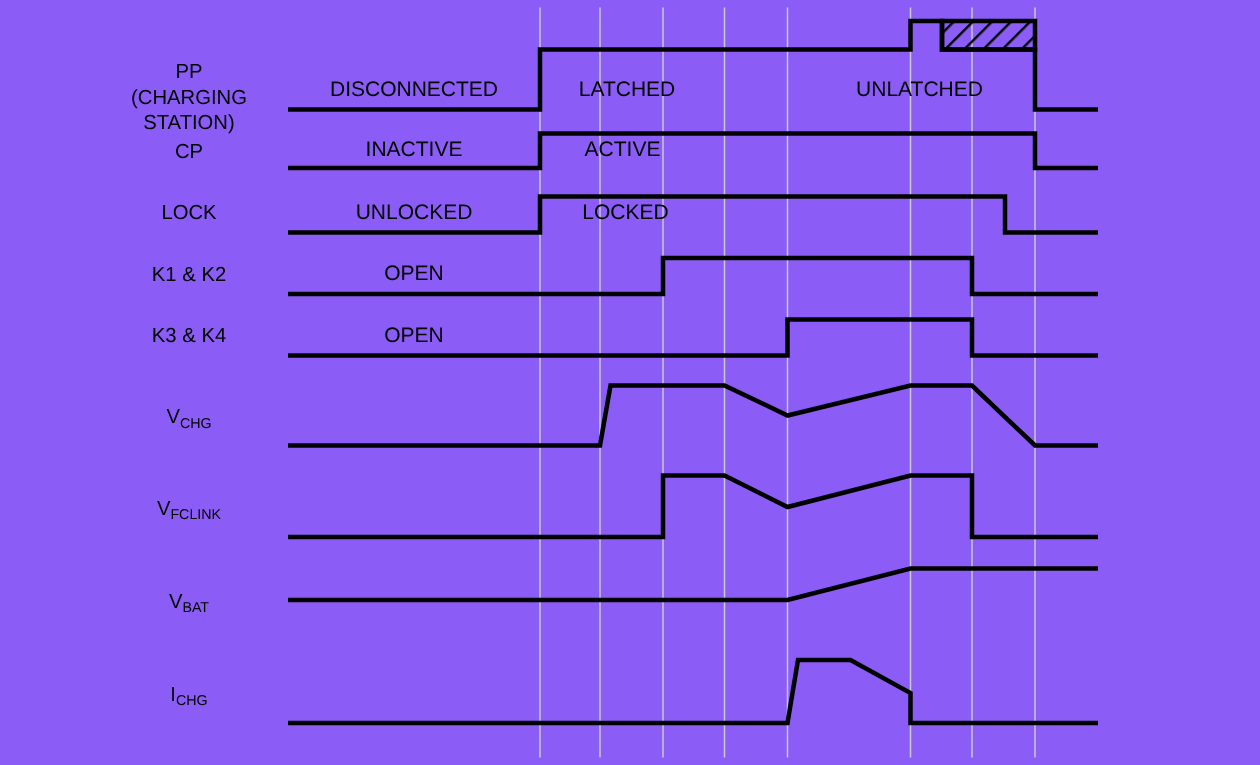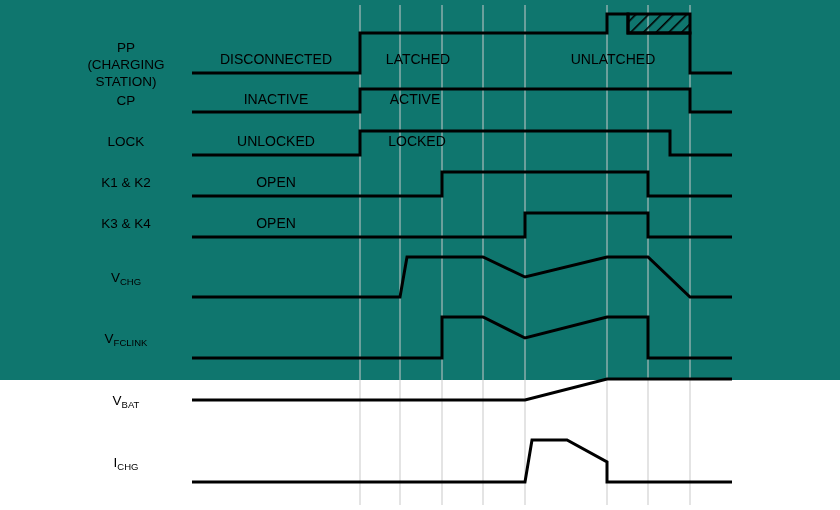--- a/index.html
+++ b/index.html
@@ -9,22 +9,22 @@
   }
   body {
     font-family: "Liberation Sans", sans-serif;
     width: 840px;
     height: 510px;
     overflow: hidden;
   }
   #diagram-root {
     position: relative;
     width: 840px;
-    height: 380px;
-    background: #0f766e;
+    height: 510px;
+    background: #8b5cf6;
     text-align: center;
   }
   svg.timing-svg {
     position: absolute;
     left: 0;
     top: 0;
     width: 840px;
     height: 510px;
     display: block;
   }

